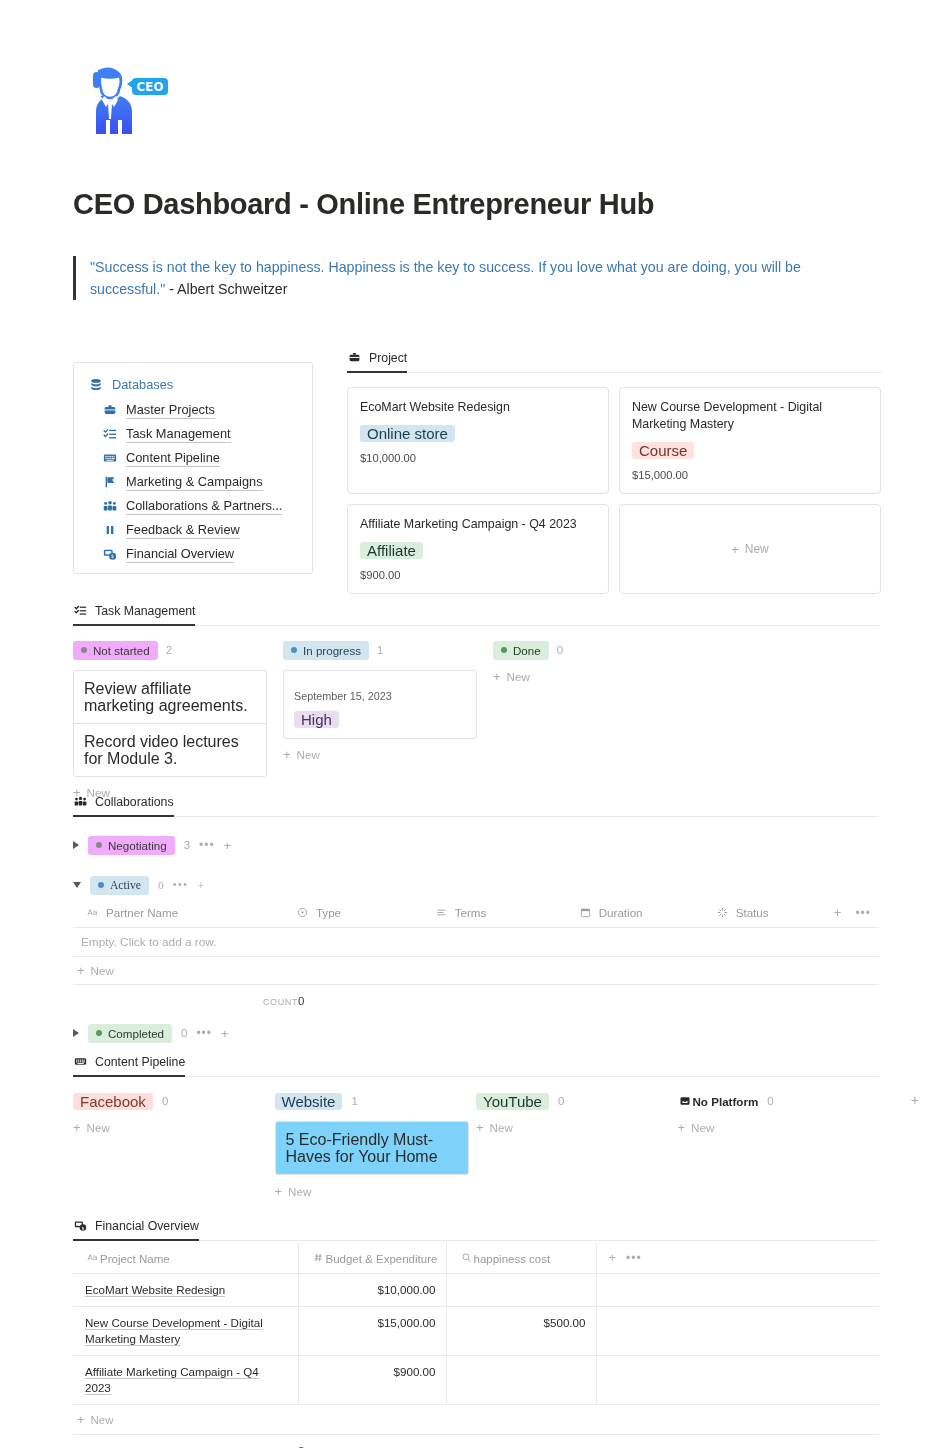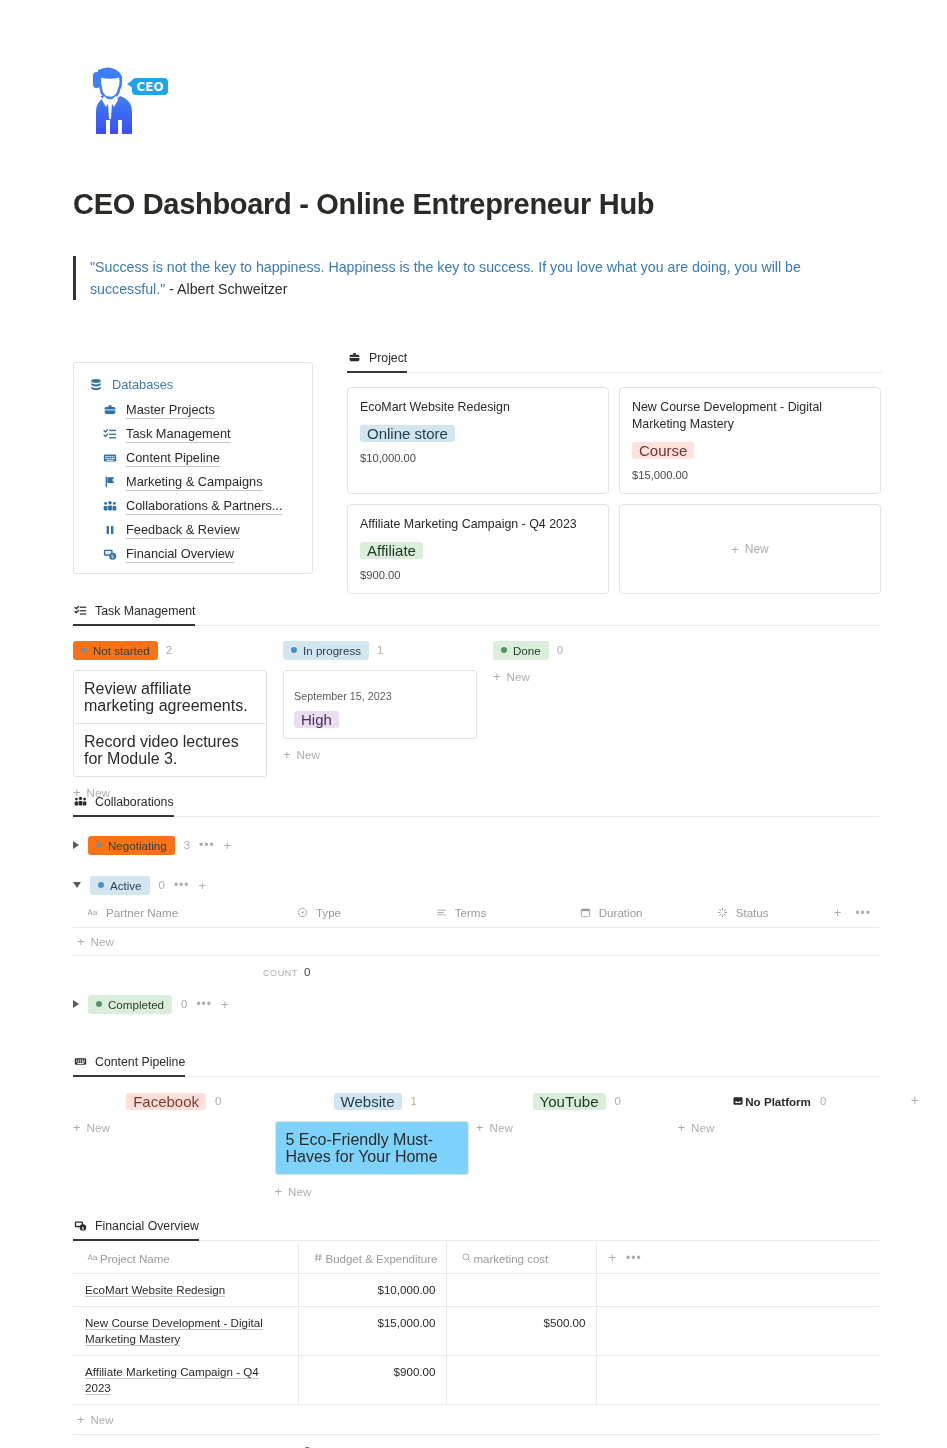--- a/index.html
+++ b/index.html
@@ -84,21 +84,21 @@
 
   
   .board{display:flex;margin-top:13px;gap:0;}
   .col{width:210px;}
   .col-head{display:flex;align-items:center;gap:8px;height:22px;margin-bottom:9px;}
   .status-pill{
     display:inline-flex;align-items:center;gap:6px;border-radius:3px;padding:1px 8px;
     font-size:11.6px;line-height:17px;
   }
   .status-pill .dot{width:6px;height:6px;border-radius:50%;display:inline-block;}
-  .sp-gray{background:#f97316;color:#3b3a37;}
+  .sp-gray{background:#f0abfc;color:#3b3a37;}
   .sp-gray .dot{background:#8a8985;}
   .sp-blue{background:#d3e5ef;color:#28455b;}
   .sp-blue .dot{background:#4a90c4;}
   .sp-green{background:#dbeddb;color:#23402c;}
   .sp-green .dot{background:#4f9a5f;}
   .col-count{font-size:11.4px;color:var(--muted2);}
   .k-card{
     width:194px;border:1px solid var(--card-border);border-radius:3px;background:#fff;
     padding:9px 10px;margin-bottom:-1px;
   }
@@ -116,28 +116,28 @@
   .tri-right{border-left:6px solid #5c5b58;border-top:4px solid transparent;border-bottom:4px solid transparent;}
   .tri-down{border-top:6px solid #5c5b58;border-left:4px solid transparent;border-right:4px solid transparent;}
   .dots{color:var(--muted2);font-size:12px;letter-spacing:1px;line-height:1;}
   .tbl{width:806px;border-collapse:collapse;margin-top:2px;}
   .tbl th{
     font-weight:normal;text-align:left;font-size:11.6px;color:var(--muted);
     padding:6px 8px 7px 12px;border-bottom:1px solid var(--line);
   }
   .tbl th .th-in{display:inline-flex;align-items:center;gap:6px;}
   .empty-row{font-size:11.8px;color:var(--muted2);padding:7px 0 7px 8px;border-bottom:1px solid var(--line);}
-  .count-row{display:flex;justify-content:flex-start;padding-left:190px;margin-top:10px;gap:6px;align-items:baseline;}
+  .count-row{display:flex;justify-content:flex-start;padding-left:190px;margin-top:10px;align-items:baseline;}
   .count-lbl{font-size:9px;color:var(--muted2);letter-spacing:.6px;}
   .count-val{font-size:11.5px;color:#3b3a37;}
 
   
   .cp-board{display:flex;margin-top:13px;position:relative;}
   .cp-col{width:203px;}
-  .cp-head{display:flex;align-items:center;gap:9px;height:22px;margin-bottom:9px;justify-content:center;}
+  .cp-head{display:flex;align-items:center;gap:9px;height:22px;margin-bottom:9px;}
   .cp-card{
     width:194px;border:1px solid var(--card-border);border-radius:3px;background:#7dd3fc;
     padding:9px 10px;
   }
   .cp-plus{position:absolute;right:-40px;top:2px;color:var(--muted2);font-size:14px;}
   .noplat{display:inline-flex;align-items:center;font-size:11.6px;font-weight:bold;color:#2b2a27;}
 
   
   .fin-tbl{width:806px;border-collapse:collapse;margin-top:2px;}
   .fin-tbl th{
@@ -417,21 +417,21 @@
       <span class="status-pill sp-gray">
         <span class="dot"></span>
         <span>Negotiating</span>
       </span>
       <span class="col-count">3</span>
       <span class="dots">•••</span>
       <span class="plus">+</span>
     </div>
 
     
-    <div class="grp-row" style="margin-top:16px;">
+    <div class="grp-row" style="margin-top:16px;font-family:Liberation Serif, serif;">
       <span class="tri tri-down"></span>
       <span class="status-pill sp-blue">
         <span class="dot"></span>
         <span>Active</span>
       </span>
       <span class="col-count">0</span>
       <span class="dots">•••</span>
       <span class="plus">+</span>
     </div>
 
@@ -505,20 +505,21 @@
           </th>
           <th style="width:auto;" class="nb">
             <span class="th-in">
                 <span class="plus">+</span>
                 <span class="dots" style="margin-left:8px;">•••</span>
               </span>
           </th>
         </tr>
       </thead>
     </table>
+    <div class="empty-row" style="width:806px;">Empty. Click to add a row.</div>
     <div class="new-row" style="margin-top:0;padding:7px 0 7px 4px;border-bottom:1px solid var(--line);width:806px;">
       <span class="plus">+</span>
       <span>New</span>
     </div>
     <div class="count-row">
       <span class="count-lbl">COUNT</span>
       <span class="count-val">0</span>
     </div>
 
     
@@ -652,21 +653,21 @@
                     </g>
                   </svg>
                 </span><span>Budget &amp; Expenditure</span></span>
           </th>
           <th style="width:150px;">
             <span class="th-in"><span class="ic">
                   <svg viewBox="0 0 16 16" width="11" height="11">
                     <circle cx="7" cy="7" r="4.2" fill="none" stroke="#9b9a97" stroke-width="1.2"></circle>
                     <line x1="10.2" y1="10.2" x2="13.6" y2="13.6" stroke="#9b9a97" stroke-width="1.2" stroke-linecap="round"></line>
                   </svg>
-                </span><span>marketing cost</span></span>
+                </span><span>happiness cost</span></span>
           </th>
           <th class="nb">
             <span class="th-in"><span class="plus">+</span><span class="dots" style="margin-left:10px;">•••</span></span>
           </th>
         </tr>
       </thead>
       <tbody>
         <tr>
           <td><span class="fin-name">EcoMart Website Redesign</span></td>
           <td class="num">$10,000.00</td>

